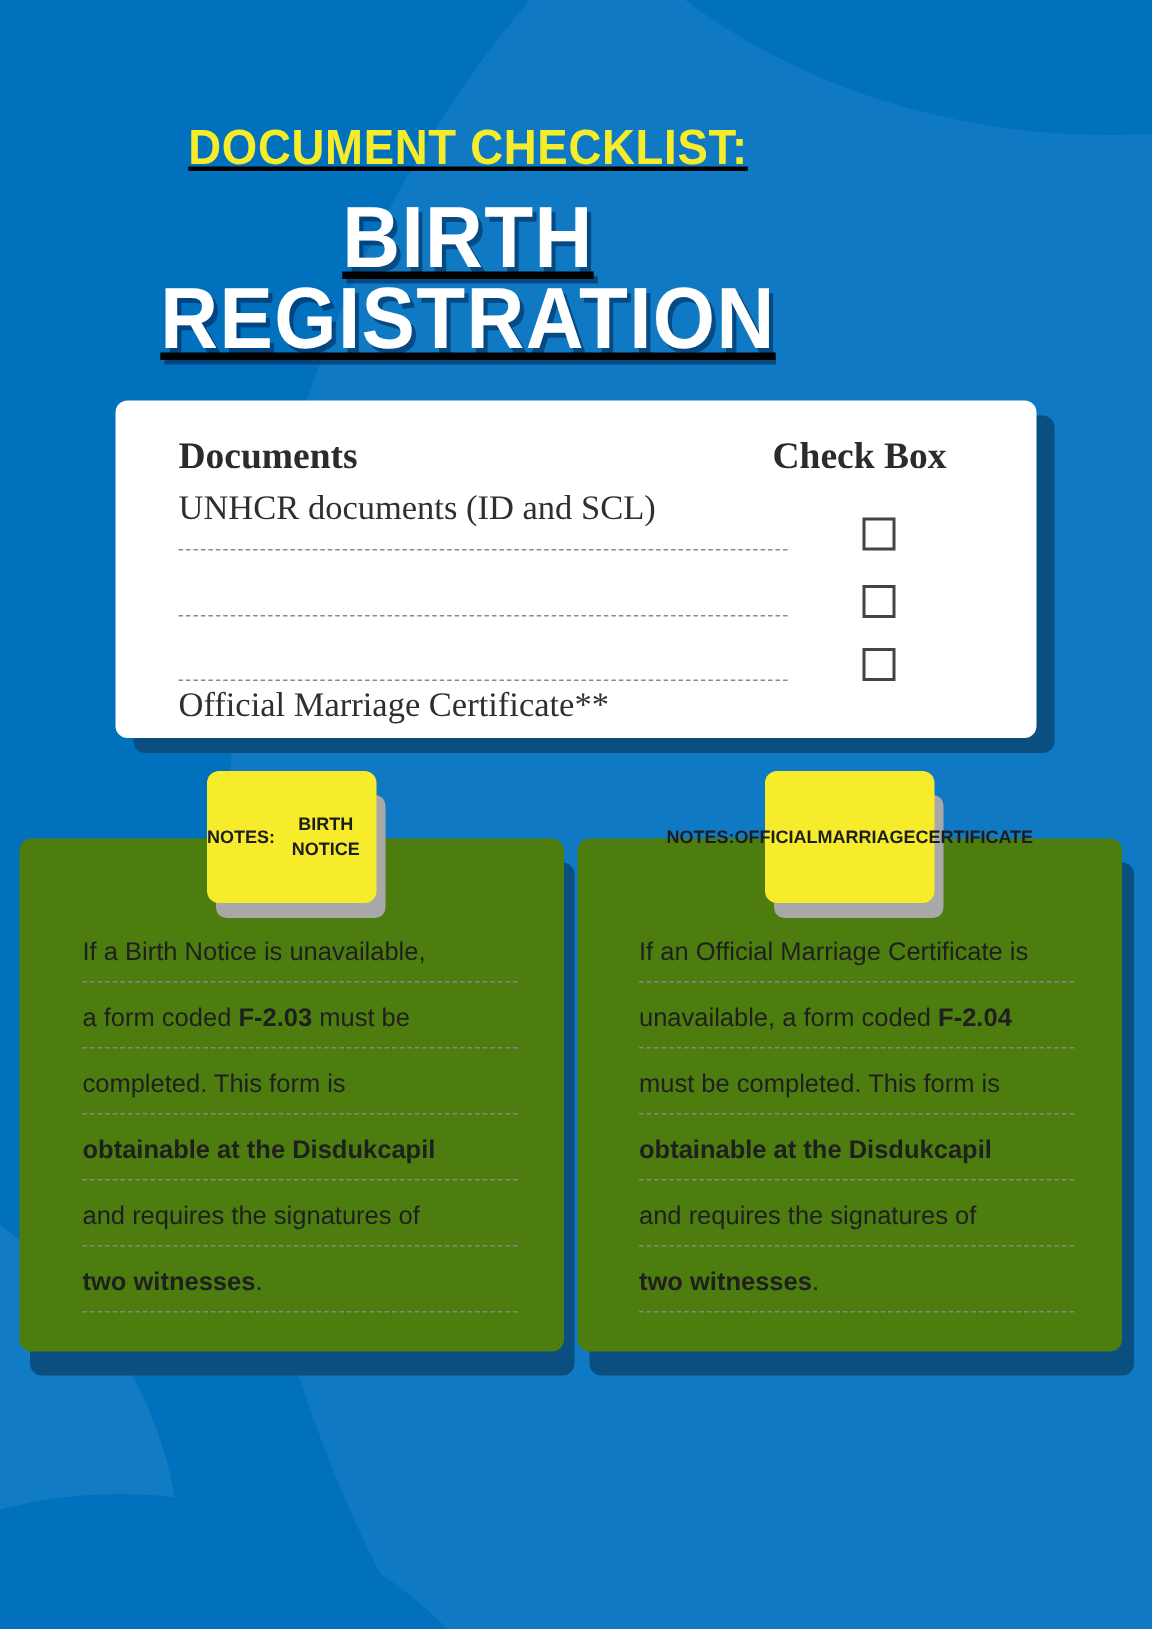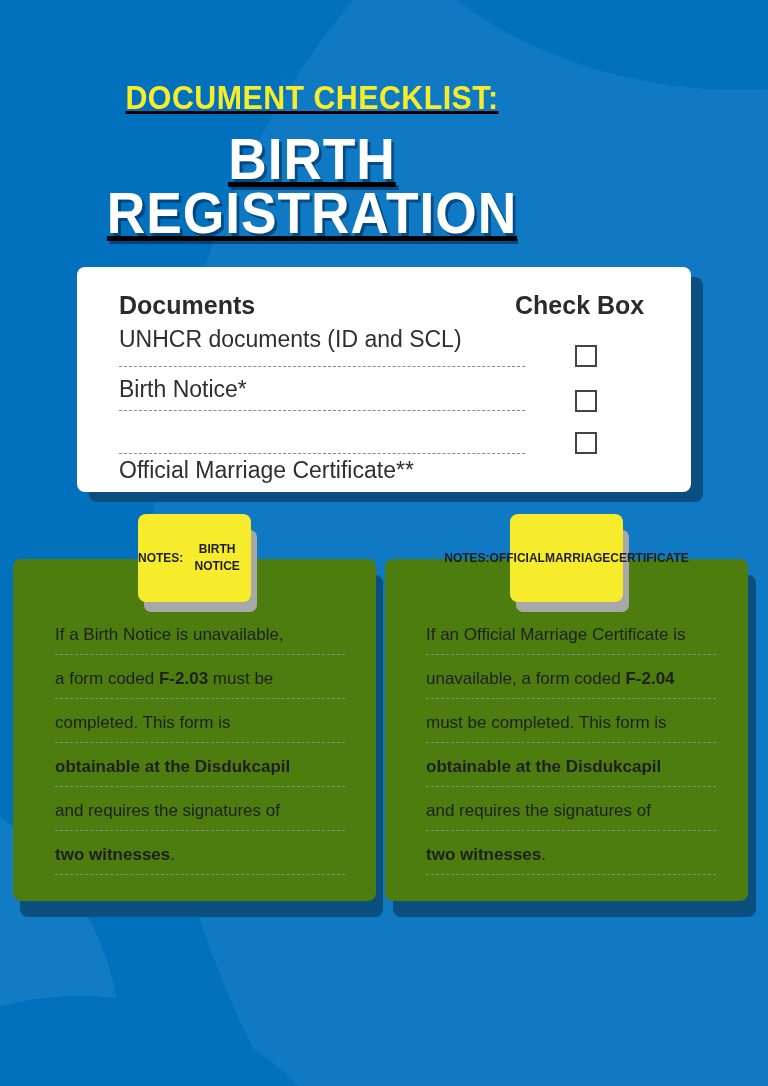--- a/index.html
+++ b/index.html
@@ -30,21 +30,21 @@
     margin:0; line-height:36px;
     transform:scaleX(0.92);
   }
   .title {
     color:#ffffff; font-weight:bold; font-size:58px; line-height:54px;
     margin-top:16px; letter-spacing:1px;
     text-shadow:3px 3px 0 rgba(0,35,80,0.55);
     transform:scaleX(0.92);
   }
   .card-shadow { position:absolute; background:#0a4f80; border-radius:8px; }
-  .card { position:absolute; background:#ffffff; border-radius:8px; }
+  .card { position:absolute; background:#ffffff; border-radius:8px;font-family:Liberation Serif, serif; }
   .checklist-card { left:77px; top:267px; width:614px; height:225px; }
   .checklist-shadow { left:89px; top:277px; width:614px; height:225px; }
   .col-head { position:absolute; font-weight:bold; font-size:25px; color:#2b2b2b; }
   .col-docs { left:42px; top:24px; }
   .col-check { left:438px; top:24px; }
   .doc-row { position:absolute; left:42px; width:406px; font-size:23px; color:#2f2f2f; }
   .doc-line { position:absolute; left:42px; width:406px; border-top:1px dashed #8a8a8a; }
   .checkbox {
     position:absolute; left:498px; width:22px; height:22px;
     border:2px solid #444; box-sizing:border-box; background:#fff;
@@ -87,21 +87,20 @@
 
 <div class="card-shadow checklist-shadow"></div>
 <div class="card checklist-card">
   <div class="col-head col-docs">Documents</div>
   <div class="col-head col-check">Check Box</div>
 
   <div class="doc-row" style="top:59px;">UNHCR documents (ID and SCL)</div>
   <div class="doc-line" style="top:99px;"></div>
   <div class="checkbox" style="top:78px;"></div>
 
-  <div class="doc-row" style="top:109px;">Birth Notice*</div>
   <div class="doc-line" style="top:143px;"></div>
   <div class="checkbox" style="top:123px;"></div>
 
   <div class="doc-row" style="top:155px;margin-top:35px;">Official Marriage Certificate**</div>
   <div class="doc-line" style="top:186px;"></div>
   <div class="checkbox" style="top:165px;"></div>
 </div>
 
 <div class="note-shadow note-left-shadow"></div>
 <div class="note-card note-left" id="note0">

